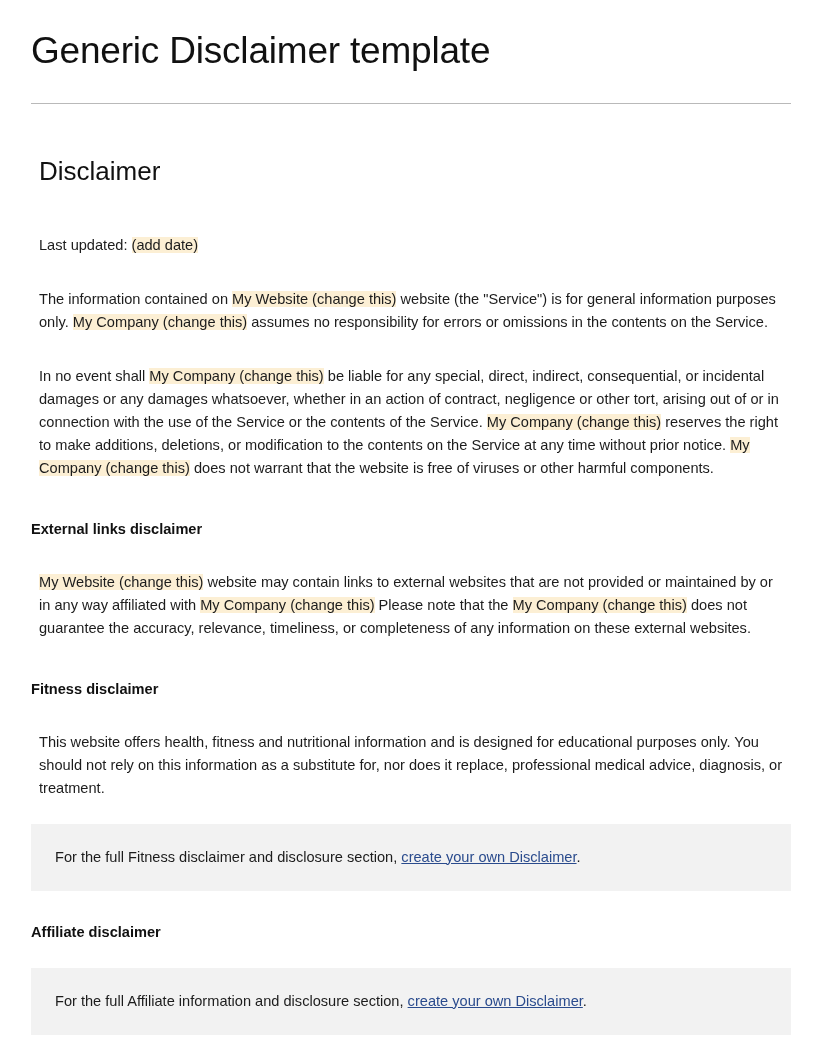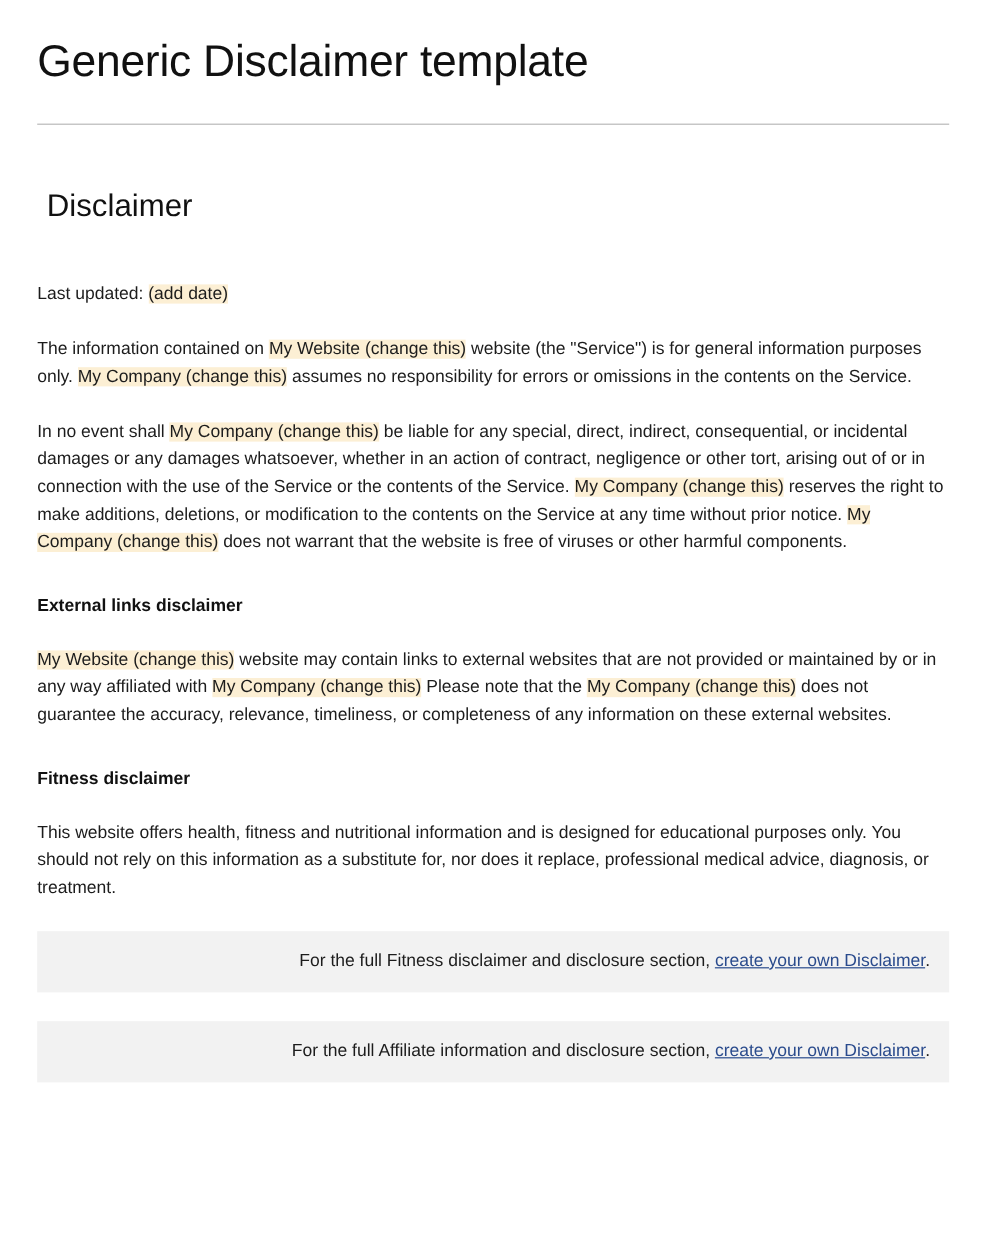--- a/index.html
+++ b/index.html
@@ -40,21 +40,21 @@
     font-weight: 400;
     color: #111111;
     margin: 8px;
     padding: 44px 0 0 0;
     line-height: 1.2;
   }
   p {
     font-size: 14.6px;
     line-height: 23px;
     color: #1c1c1c;
-    margin: 0;
+    margin: 8px;
     padding: 0;
   }
   .p-lastupdated { padding-top: 38px; }
   .p-body { padding-top: 23px; }
   .sub-head {
     font-size: 14.6px;
     font-weight: bold;
     color: #111111;
     line-height: 23px;
     margin: 0;
@@ -70,21 +70,20 @@
   }
   .callout {
     background: #f2f2f2;
     margin-top: 24px;
     padding: 15px 16px 16px 16px;
     box-sizing: border-box;
   }
   .callout p {
     font-size: 14.6px;
     line-height: 20px;
-    text-align: right;
   }
   a.inline-link {
     color: #2a4b8d;
     text-decoration: underline;
   }
 </style>
 </head>
 <body>
 
 <div class="page">
@@ -106,19 +105,20 @@
   <p class="p-body"><mark class="hl">My Website (change this)</mark><span> website may contain links to external websites that are not provided or maintained by or in any way affiliated with </span><mark class="hl">My Company (change this)</mark><span> Please note that the </span><mark class="hl">My Company (change this)</mark><span> does not guarantee the accuracy, relevance, timeliness, or completeness of any information on these external websites.</span></p>
 
   <p class="sub-head">Fitness disclaimer</p>
 
   <p class="p-body">This website offers health, fitness and nutritional information and is designed for educational purposes only. You should not rely on this information as a substitute for, nor does it replace, professional medical advice, diagnosis, or treatment.</p>
 
   <div class="callout">
     <p><span>For the full Fitness disclaimer and disclosure section, </span><a class="inline-link" href="#">create your own Disclaimer</a><span>.</span></p>
   </div>
 
+  <p class="sub-head">Affiliate disclaimer</p>
 
 
   <div class="callout">
     <p><span>For the full Affiliate information and disclosure section, </span><a class="inline-link" href="#">create your own Disclaimer</a><span>.</span></p>
   </div>
 
 </div>
 
 </body></html>

